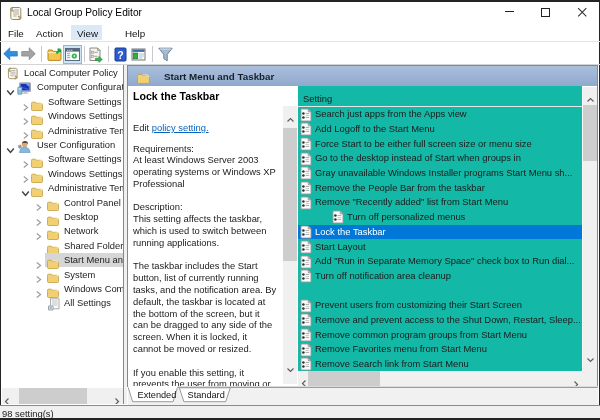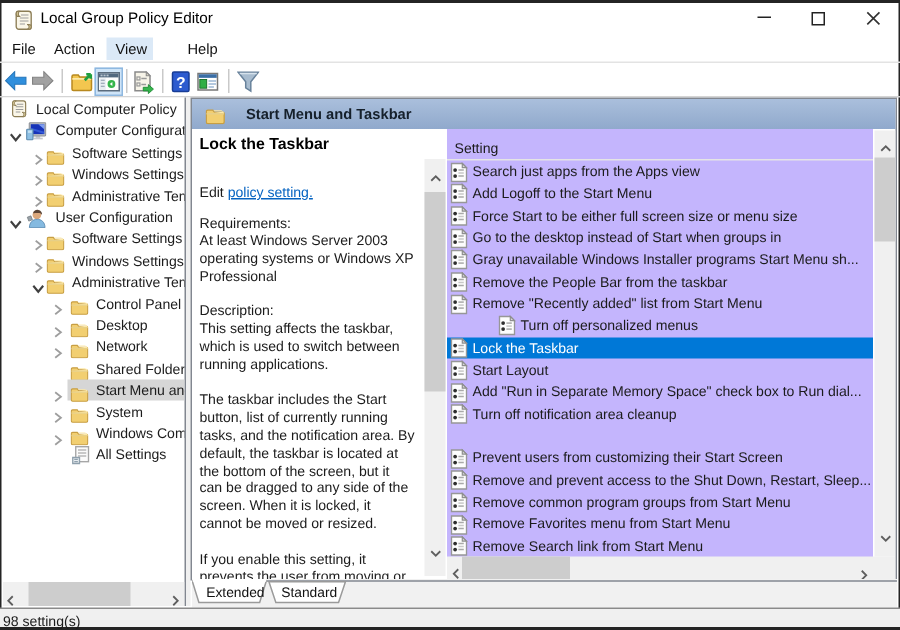--- a/index.html
+++ b/index.html
@@ -323,21 +323,21 @@
   <div style="position:absolute;left:155px;top:40px;width:14px;height:278px;background:#f0f0f0;">
     <div style="position:absolute;left:2.5px;top:5px;"><svg width="9" height="9" viewBox="0 0 9 9" style="">
           <path d="M1.5 5.5 L4.5 2.5 L7.5 5.5" fill="none" stroke="#5f5f5f" stroke-width="1.2"></path>
         </svg></div>
     <div style="position:absolute;left:0;top:22px;width:14px;height:133px;background:#cdcdcd;"></div>
     <div style="position:absolute;left:2.5px;bottom:5px;"><svg width="9" height="9" viewBox="0 0 9 9" style="">
           <path d="M1.5 2.5 L4.5 5.5 L7.5 2.5" fill="none" stroke="#5f5f5f" stroke-width="1.2"></path>
         </svg></div>
   </div>
 
-  <div style="position:absolute;left:170px;top:20px;right:15px;height:301px;background:#c4b5fd;overflow:hidden;">
+  <div style="position:absolute;left:170px;top:20px;right:15px;height:301px;background:#14b8a6;overflow:hidden;">
     <div style="position:absolute;left:5px;top:7px;font-size:9.4px;color:#1b1b1b;">Setting</div>
     <div style="position:absolute;left:0;top:19.5px;width:100%;height:1px;background:#e5e5e5;"></div>
     <div style="position:absolute;left:0;top:21.1px;width:100%;height:263.9px;overflow:hidden;">
       <div style="position:absolute;left:0;top:14.7px;width:100%;height:14.7px;">
           <div style="position:absolute;left:2px;top:0.5px;"><svg width="12" height="14" viewBox="0 0 12 14" style="">
               <path d="M1 1 H8.2 L11 3.8 V13 H1 Z" fill="#fdfdfd" stroke="#979797" stroke-width=".9"></path>
               <path d="M8.2 1 V3.8 H11 Z" fill="#d9d9d9" stroke="#8e8e8e" stroke-width=".8"></path>
               <circle cx="3.4" cy="5.4" r="1.25" fill="#2e2e2e"></circle>
               <circle cx="3.4" cy="9.4" r="1.25" fill="#2e2e2e"></circle>
               <g stroke="#a9a9a9" stroke-width="1">

